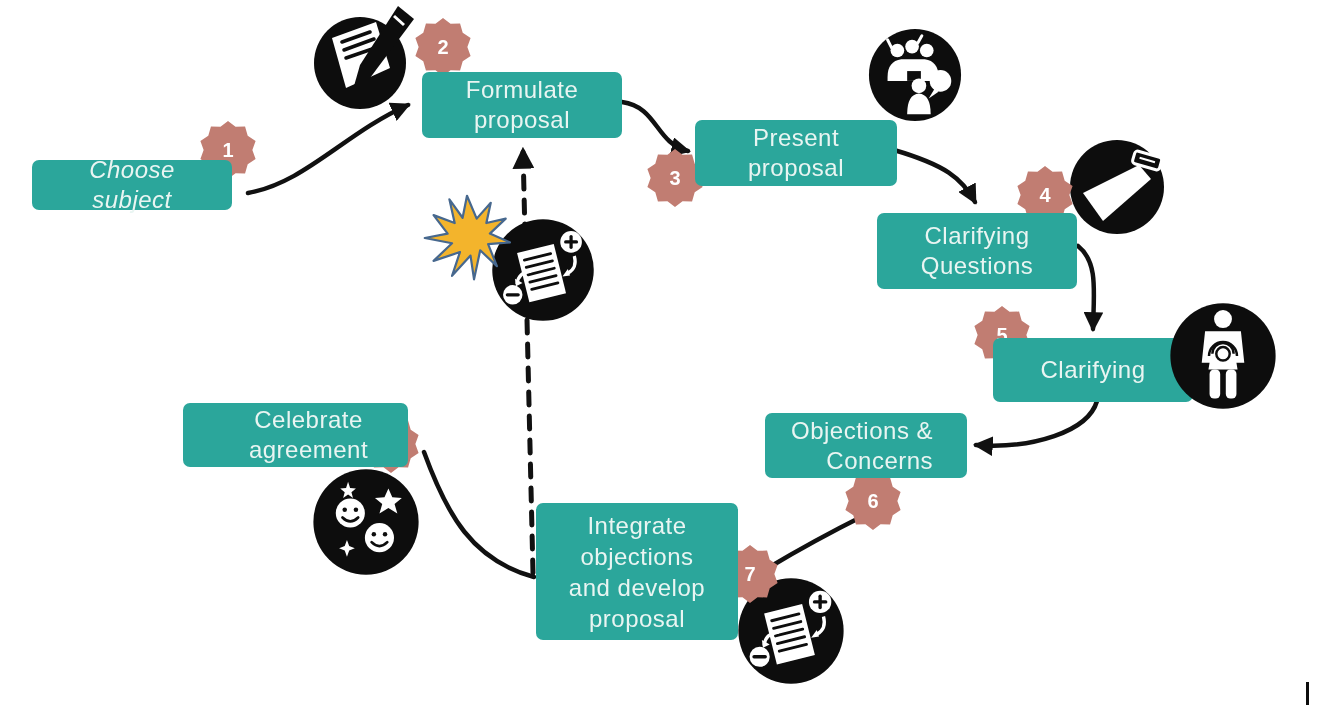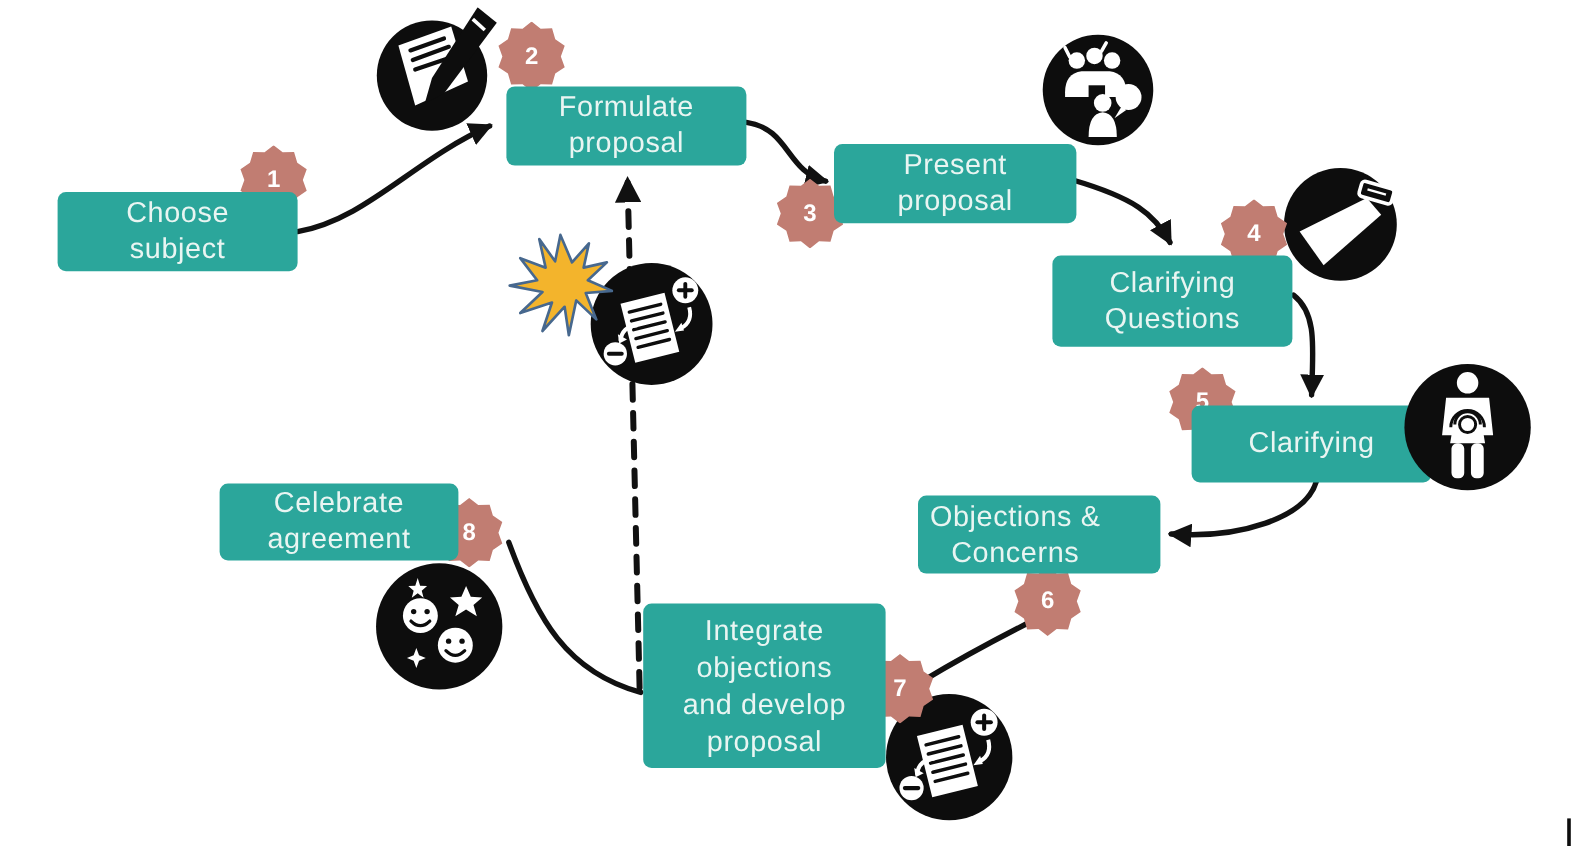--- a/index.html
+++ b/index.html
@@ -7,21 +7,21 @@
     position:relative;width:1320px;height:705px;background:#ffffff;overflow:hidden;
     font-family:"Liberation Sans", sans-serif;
   }
   .arrows{position:absolute;left:0;top:0;z-index:1;}
   .stepbox{
     position:absolute;z-index:10;background:#2BA69B;border-radius:7px;
     color:#E9F5F2;display:flex;align-items:center;justify-content:center;
     font-size:24px;line-height:30px;letter-spacing:.5px;text-align:center;
     white-space:pre-line;font-weight:400;
   }
-  .stepbox.left-align{justify-content:flex-start;text-align:center;padding-left:10px;box-sizing:border-box;}
+  .stepbox.left-align{justify-content:flex-start;text-align:right;padding-left:26px;box-sizing:border-box;}
   .badge{
     position:absolute;z-index:5;width:58px;height:58px;background:#C17D72;
     display:flex;align-items:center;justify-content:center;
     color:#ffffff;font-size:20px;font-weight:bold;
     clip-path:polygon(50% 0%,63% 10.1%,79.4% 9.6%,84% 25.3%,97.6% 34.6%,92% 50%,97.6% 65.5%,84% 74.7%,79.4% 90.5%,63% 89.9%,50% 100%,37% 89.9%,20.6% 90.5%,16% 74.7%,2.4% 65.5%,8% 50%,2.4% 34.6%,16% 25.3%,20.6% 9.6%,37% 10.1%);
   }
   .icon{position:absolute;z-index:4;}
   .icon.front{z-index:11;}
   .burst{position:absolute;z-index:6;}
   .cursor-bar{position:absolute;z-index:2;background:#0d0d0d;width:3px;height:23px;}
@@ -43,36 +43,36 @@
       <path d="M622,102 C658,107 655,143 688,151" marker-end="url(#ah)"></path>
       <path d="M894,150 C945,165 962,178 975,202" marker-end="url(#ah)"></path>
       <path d="M1078,246 C1098,262 1094,290 1093,329" marker-end="url(#ah)"></path>
       <path d="M1097,401 C1088,432 1032,449 976,445" marker-end="url(#ah)"></path>
       <path d="M865,515 C825,535 798,550 768,568"></path>
       <path d="M424,452 C447,515 472,560 534,577"></path>
       <path d="M533,573 L523,150" stroke-width="5" stroke-dasharray="13 11" marker-end="url(#ah)"></path>
     </g>
   </svg>
 
-  <div class="stepbox" style="left:48px;top:160px;width:200px;height:66px;">Choose
+  <div class="stepbox" style="left:32px;top:160px;width:200px;height:50px;font-style:italic;">Choose
 subject</div>
   <div class="stepbox" style="left:422px;top:72px;width:200px;height:66px;">Formulate
 proposal</div>
   <div class="stepbox" style="left:695px;top:120px;width:202px;height:66px;">Present
 proposal</div>
   <div class="stepbox" style="left:877px;top:213px;width:200px;height:76px;">Clarifying
 Questions</div>
   <div class="stepbox" style="left:993px;top:338px;width:200px;height:64px;">Clarifying</div>
   <div class="stepbox left-align" style="left:765px;top:413px;width:202px;height:65px;">Objections &amp;
 Concerns</div>
   <div class="stepbox" style="left:536px;top:503px;width:202px;height:137px;line-height:31px;">Integrate
 objections
 and develop
 proposal</div>
-  <div class="stepbox" style="left:183px;top:403px;width:199px;height:64px;">Celebrate
+  <div class="stepbox" style="left:183px;top:403px;width:199px;height:64px;padding-left:26px;">Celebrate
 agreement</div>
 
   <div class="badge" style="left:199px;top:121px;">
       <span>1</span>
     </div>
   <div class="badge" style="left:414px;top:18px;">
       <span>2</span>
     </div>
   <div class="badge" style="left:646px;top:149px;">
       <span>3</span>

